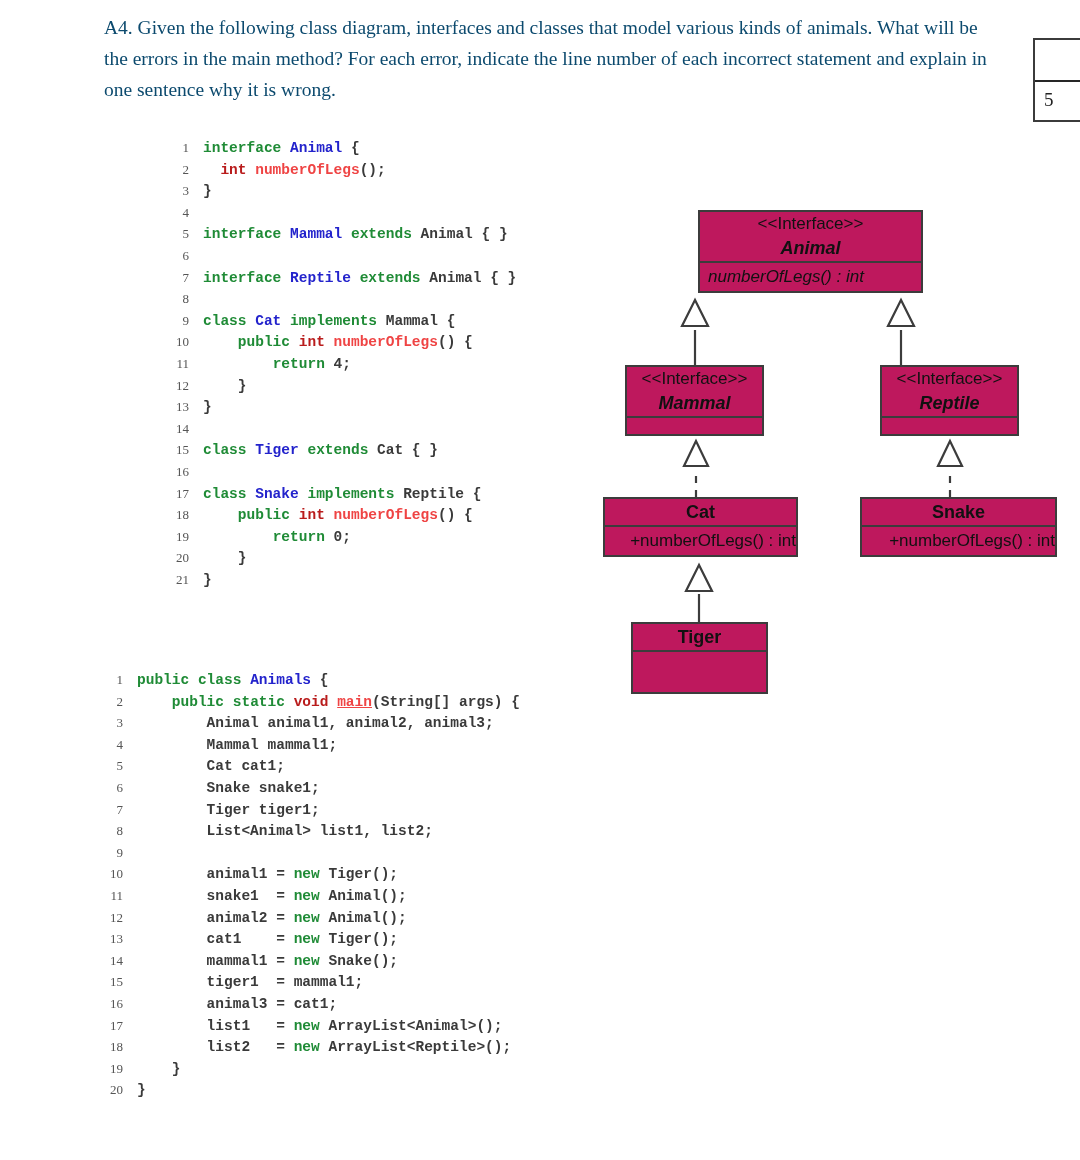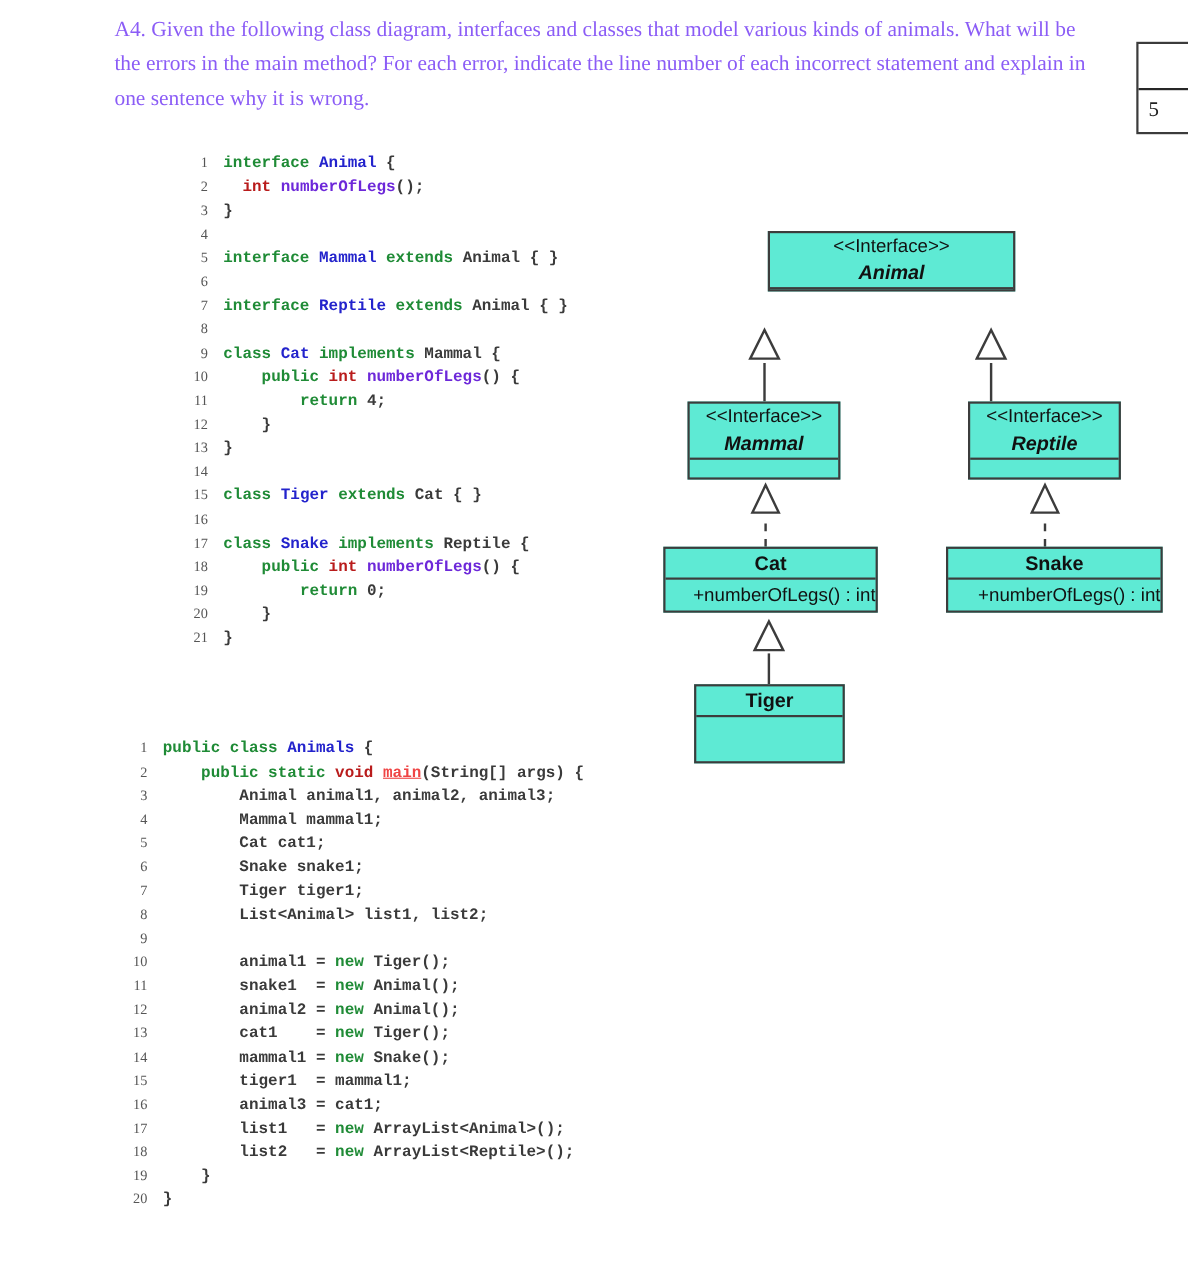--- a/index.html
+++ b/index.html
@@ -17,21 +17,21 @@
   }
 
   
   #question {
     position: absolute;
     left: 104px; top: 12px;
     width: 900px;
     font-family: "Liberation Serif", serif;
     font-size: 19.5px;
     line-height: 31px;
-    color: #8b5cf6;
+    color: #0c4a6e;
     text-align: left;
   }
 
   
   #marks-box {
     position: absolute;
     left: 1033px; top: 38px;
     width: 58px; height: 84px;
     border: 2px solid #3b3b3b;
     background: #fff;
@@ -71,35 +71,35 @@
     color: #555;
     vertical-align: baseline;
     margin-right: 14px;
   }
   .code-block .src { display: inline; }
 
   
   .k  { color: #1f8b36; text-align: right; }            
   .t  { color: #2323cc; }            
   .p  { color: #b91c1c; }            
-  .m  { color: #6d28d9; }            
+  .m  { color: #ef4444; }            
   .mu { color: #ef4444; text-decoration: underline; } 
   .n  { color: #3a3a3a; }            
   .num{ color: #3a3a3a; }
 
   #code-interfaces { left: 155px; top: 137px; }
-  #code-main       { left:  100px; top: 669px; }
+  #code-main       { left:  89px; top: 669px; }
 
   
   #uml { position: absolute; left: 0; top: 0; width: 1080px; height: 1160px;
          pointer-events: none; }
   .uml-box {
     position: absolute;
     border: 2px solid #3c3c3c;
-    background: #5eead4;
+    background: #be185d;
     font-family: "Liberation Sans", sans-serif;
     color: #111;
   }
   .uml-row {
     border-bottom: 2px solid #3c3c3c;
     text-align: center;
     overflow: hidden;
     white-space: nowrap;
   }
   .uml-row.last { border-bottom: none; }
@@ -154,20 +154,21 @@
     <path d="M699,622 L699,594" stroke="#3c3c3c" stroke-width="2.2" fill="none"></path>
     <polygon points="699,565 686,591 712,591" fill="#ffffff" stroke="#3c3c3c" stroke-width="2.2"></polygon>
   </g>
 </svg>
 
 <div class="uml-box" style="left:698px; top:210px; width:225px;">
   <div class="uml-row erow">
     <div class="stereo">&lt;&lt;Interface&gt;&gt;</div>
     <div class="iname">Animal</div>
   </div>
+  <div class="uml-row last mrow-i">numberOfLegs() : int</div>
 </div>
 
 <div class="uml-box" style="left:625px; top:365px; width:139px;">
   <div class="uml-row erow">
     <div class="stereo">&lt;&lt;Interface&gt;&gt;</div>
     <div class="iname">Mammal</div>
   </div>
   <div class="uml-row last mrow-i" style="height:16px;"></div>
 </div>
 

